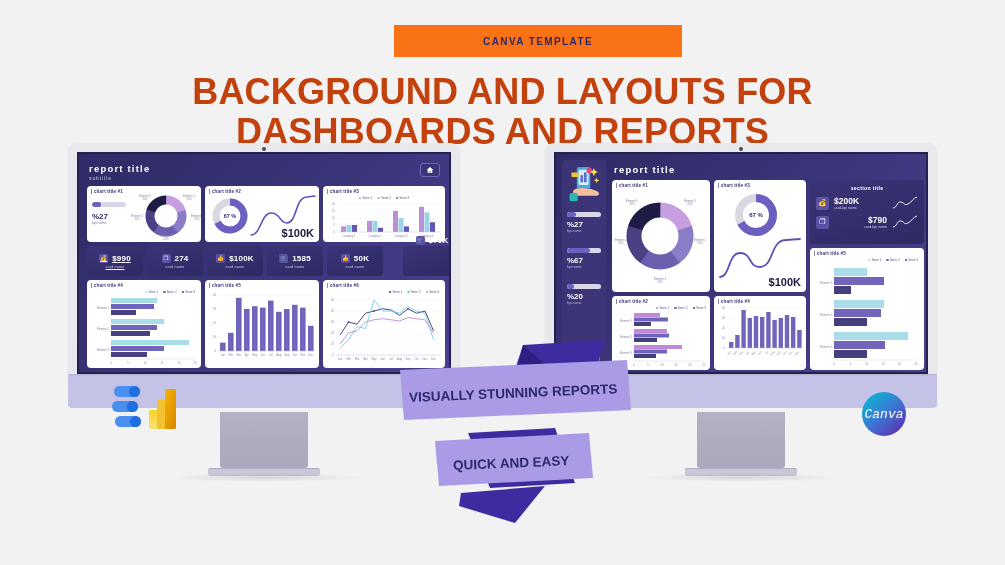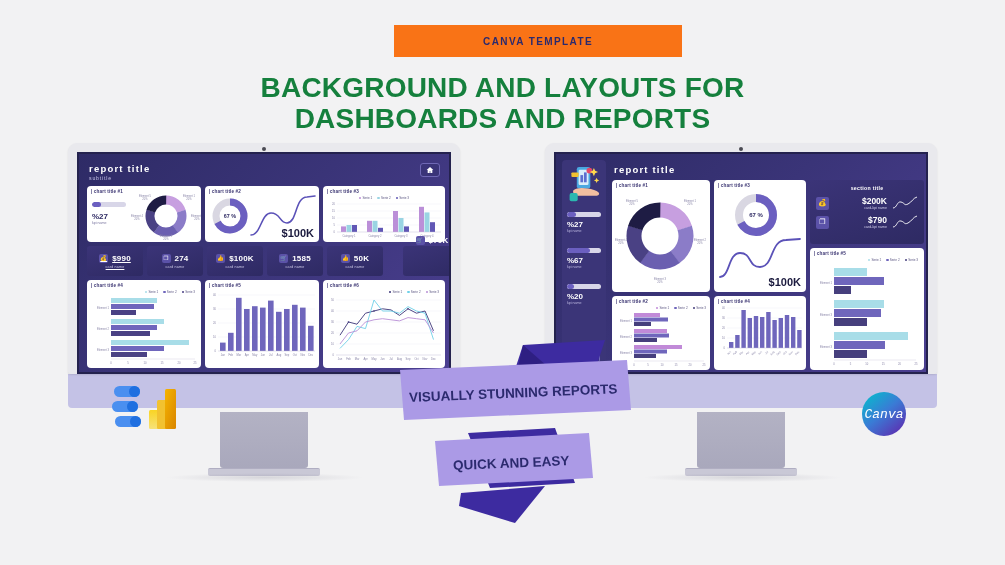--- a/index.html
+++ b/index.html
@@ -14,21 +14,21 @@
   
   .badge {
     position:absolute; left:358px; top:25px; width:288px; height:32px;
     background:#f97316; display:flex; align-items:center; justify-content:center;margin-left:36px;
   }
   .badge span {
     font-size:10px; font-weight:bold; letter-spacing:1.4px; color:#2b2a6e;
   }
   .headline {
     position:absolute; left:0; right:0; top:72px; text-align:center;
-    color:#15803d; font-weight:bold; font-size:28px; line-height:1.12;
+    color:#c2410c; font-weight:bold; font-size:36px; line-height:1.12;
     letter-spacing:.2px;
   }
   .headline .l2 { display:block; }
 
   
   .monitor { position:absolute; }
   .mon-body {
     background:#e9e9ed; border-radius:9px 9px 3px 3px;
     padding:9px 9px 0 9px; position:relative;
     box-shadow:0 1px 2px rgba(0,0,0,.10);
@@ -507,21 +507,21 @@
           <svg width="88" height="48" viewBox="0 0 88 48" style="position:absolute; left:2px; top:55px;">
             <path d="M4 42 C 14 42, 12 18, 24 18 C 36 18, 32 32, 44 32 C 58 32, 54 5, 70 5 L 84 4" fill="none" stroke="#5b52b8" stroke-width="1.8" stroke-linecap="round"></path>
           </svg>
           <div style="position:absolute; right:5px; bottom:4px; font-size:11px; font-weight:bold; color:#1b1a3e;">$100K</div>
         </div>
 
         <div class="dk-card" style="left:254px; top:26px; width:114px; height:64px; display:block; padding:5px 6px;">
           <div style="text-align:center; font-size:5.2px; font-weight:bold; color:#fff; letter-spacing:.3px;">section title</div>
           <div style="display:flex; align-items:center; gap:5px; margin-top:5px;">
             <span class="ic" style="width:13px;height:13px;font-size:7px;">💰</span>
-            <span style="flex:1; text-align:right;">
+            <span style="flex:1; text-align:left;">
               <span style="display:block; font-size:8.5px; font-weight:bold; color:#fff;">$200K</span>
               <span style="display:block; font-size:3.6px; color:#cfcbe9;">card-kpi name</span>
             </span>
             <svg width="26" height="14" viewBox="0 0 26 14">
               <path d="M1 12 C5 12, 5 5, 9 6 C13 7, 12 10, 16 8 C20 6, 21 2, 25 1" fill="none" stroke="#fff" stroke-width=".9"></path>
             </svg>
           </div>
           <div style="display:flex; align-items:center; gap:5px; margin-top:5px;">
             <span class="ic" style="width:13px;height:13px;font-size:7px;">❐</span>
             <span style="flex:1; text-align:right;">

